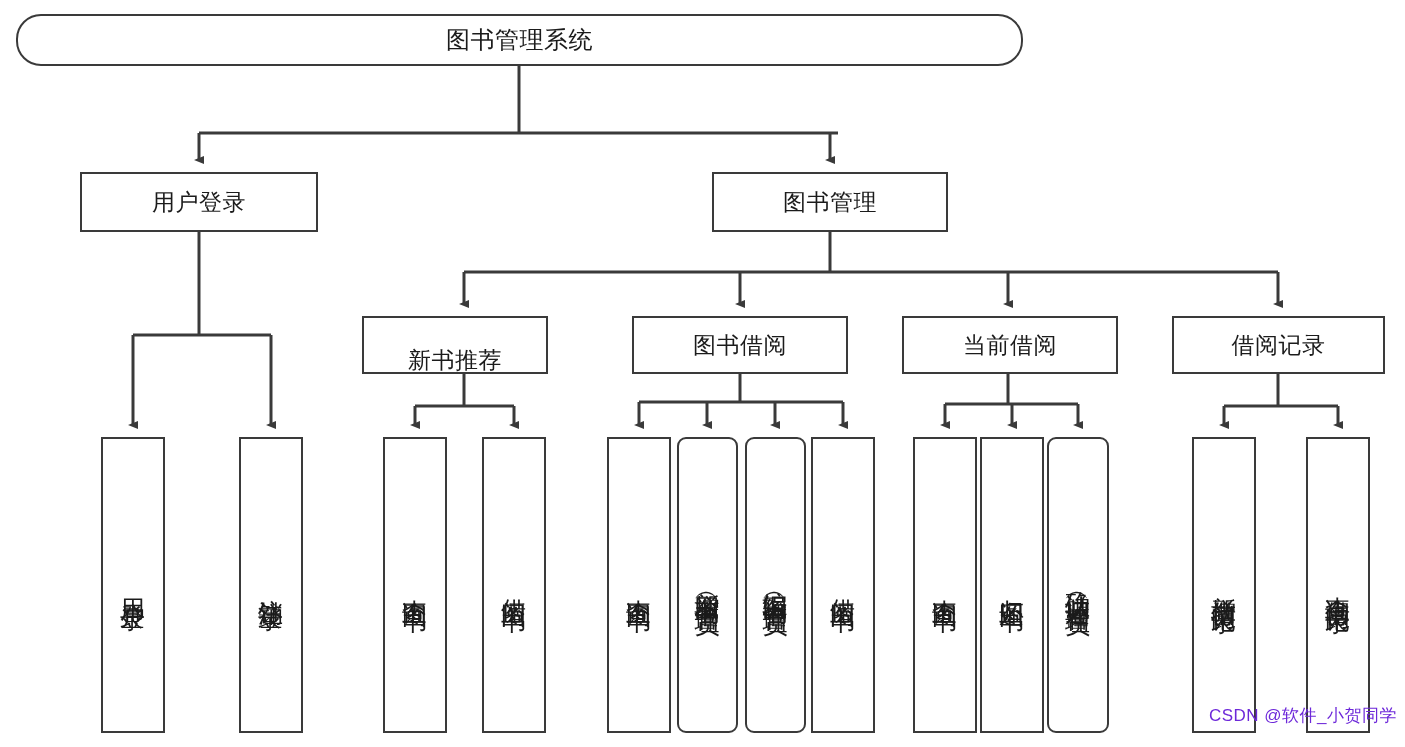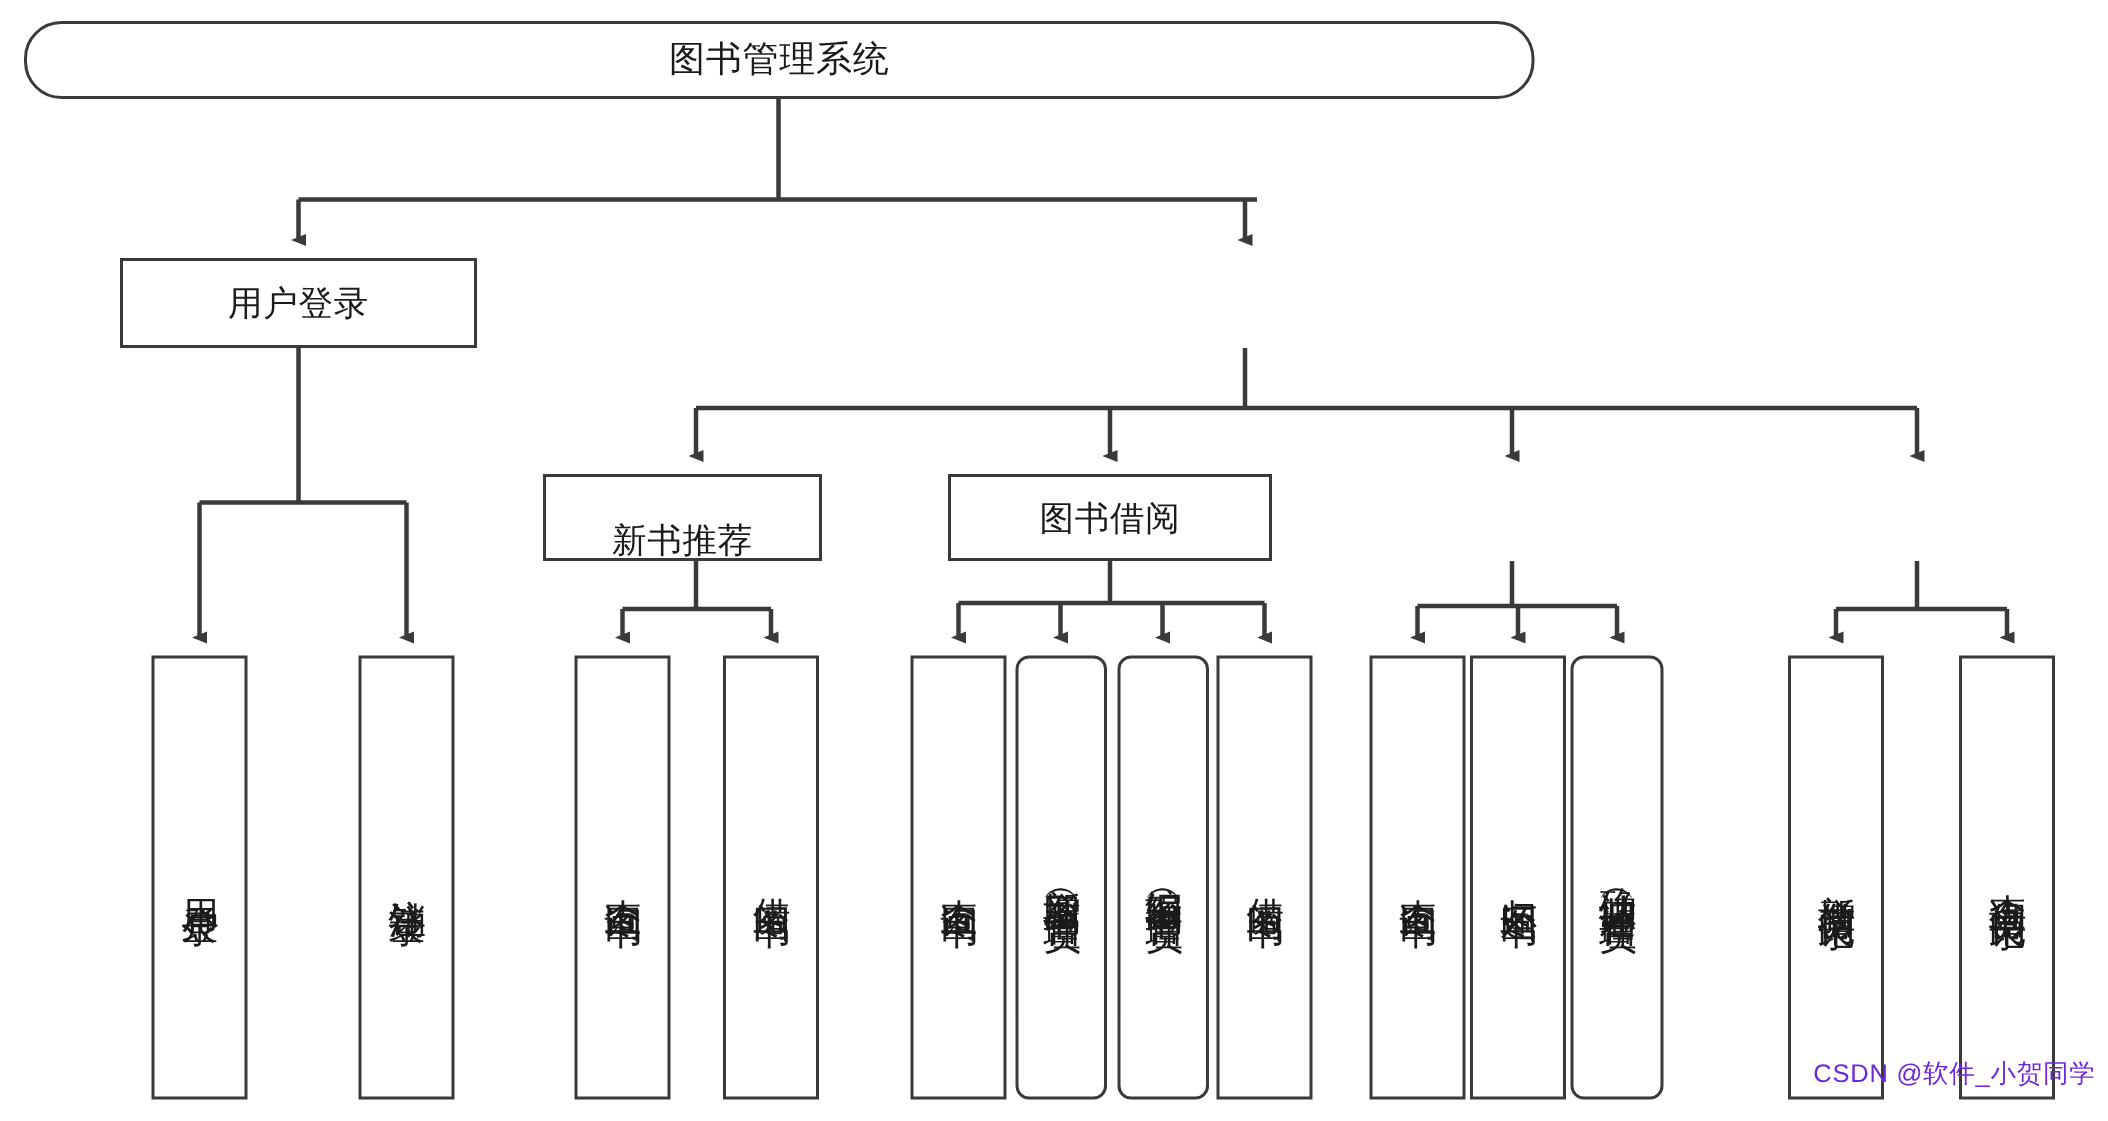--- a/index.html
+++ b/index.html
@@ -132,30 +132,39 @@
   </svg>
 
   <div class="node horiz root" style="left:16px; top:14px; width:1007px; height:52px;border-radius:25px;">
     <span class="lbl">图书管理系统</span>
   </div>
 
   <div class="node horiz" style="left:80px; top:172px; width:238px; height:60px;">
     <span class="lbl">用户登录</span>
   </div>
 
+  <div class="node horiz" style="left:712px; top:172px; width:236px; height:60px;">
+    <span class="lbl">图书管理</span>
+  </div>
 
   <div class="node horiz" style="left:362px; top:316px; width:186px; height:58px;align-items:flex-end;">
     <span class="lbl">新书推荐</span>
   </div>
 
   <div class="node horiz" style="left:632px; top:316px; width:216px; height:58px;justify-content:center;">
     <span class="lbl">图书借阅</span>
   </div>
 
-
+  <div class="node horiz" style="left:902px; top:316px; width:216px; height:58px;">
+    <span class="lbl">当前借阅</span>
+  </div>
+
+  <div class="node horiz" style="left:1172px; top:316px; width:213px; height:58px;">
+    <span class="lbl">借阅记录</span>
+  </div>
 
   <div class="node vert" style="left:101px; top:437px; width:64px; height:296px;">
     <span class="lbl">用户登录</span>
   </div>
 
   <div class="node vert" style="left:239px; top:437px; width:64px; height:296px;">
     <span class="lbl">注销登录</span>
   </div>
 
   <div class="node vert" style="left:383px; top:437px; width:64px; height:296px;">

